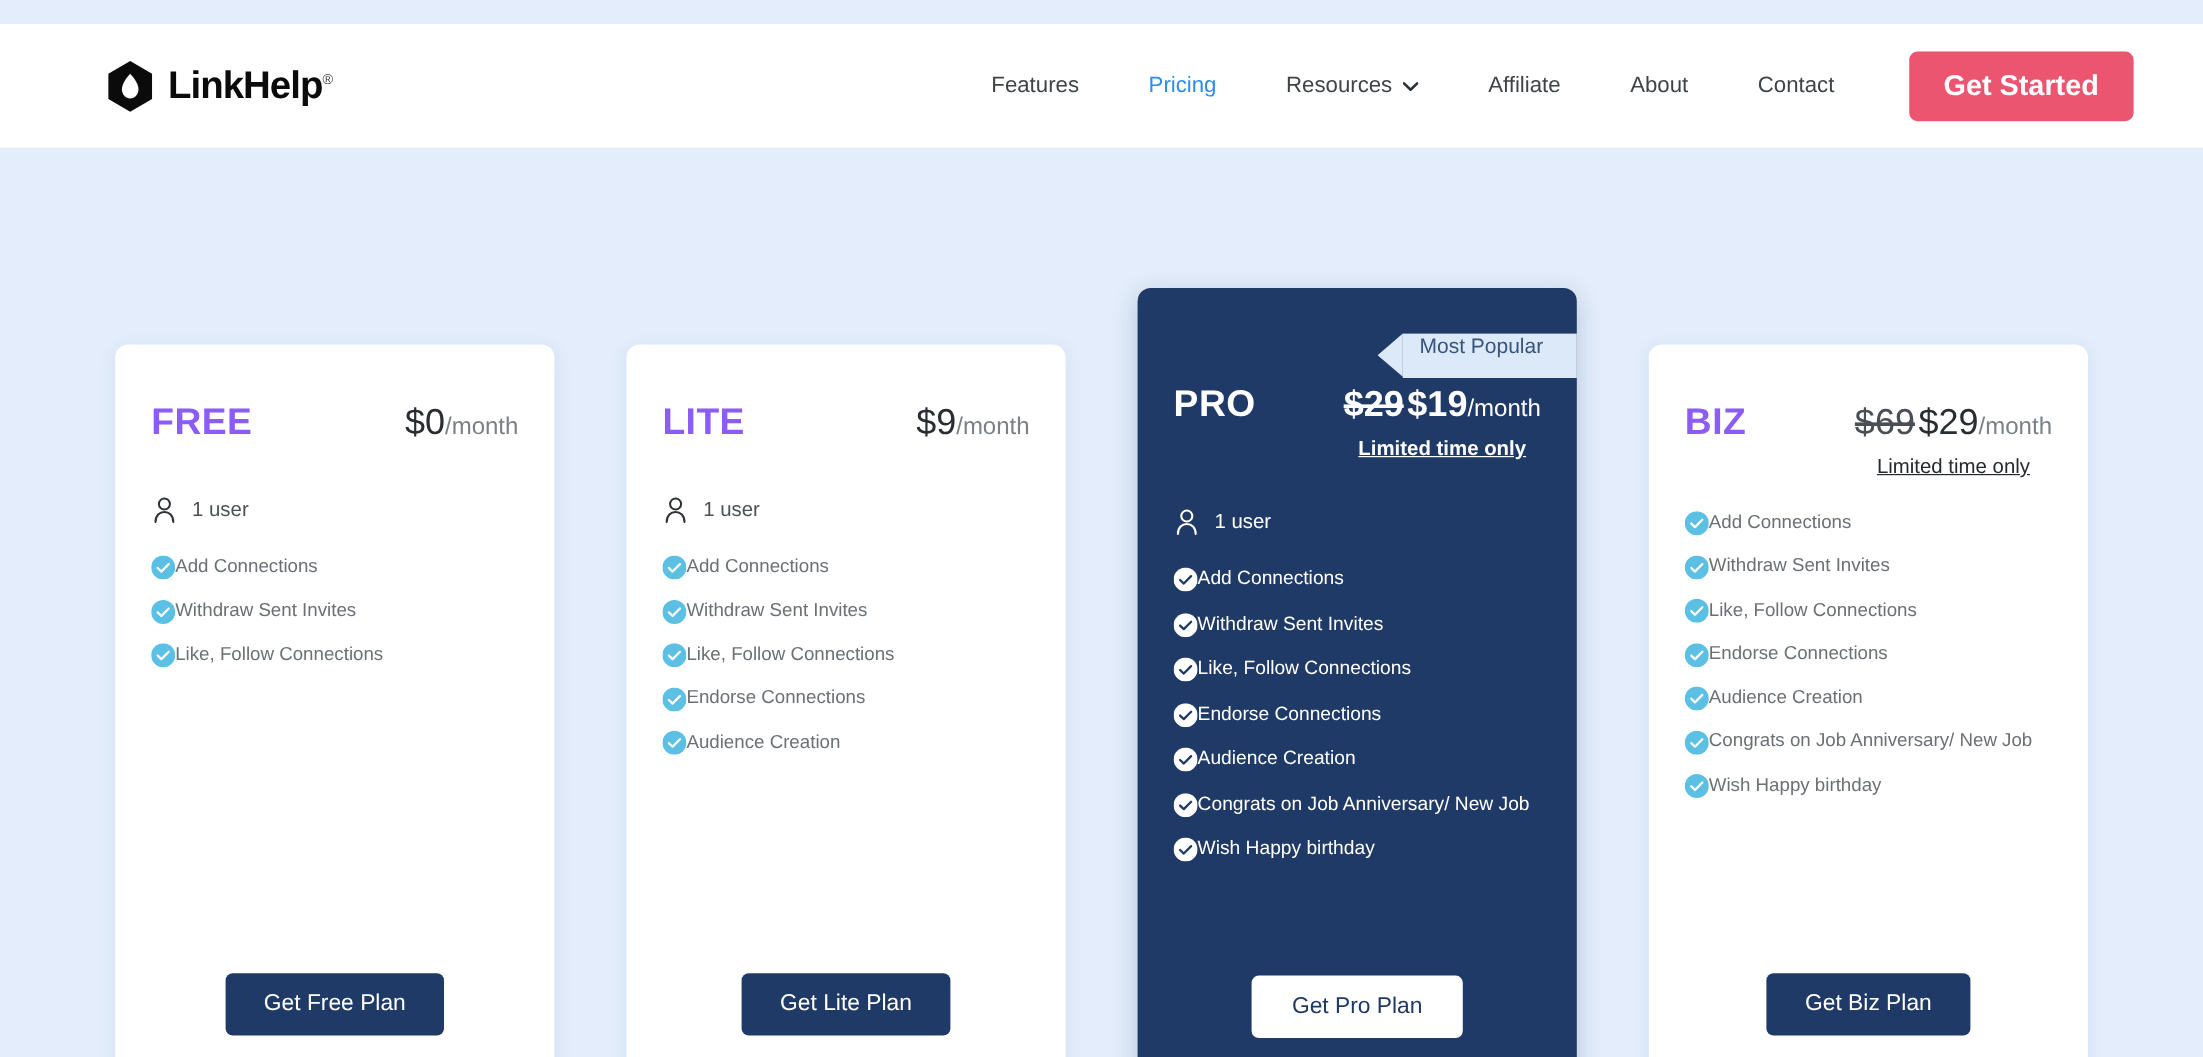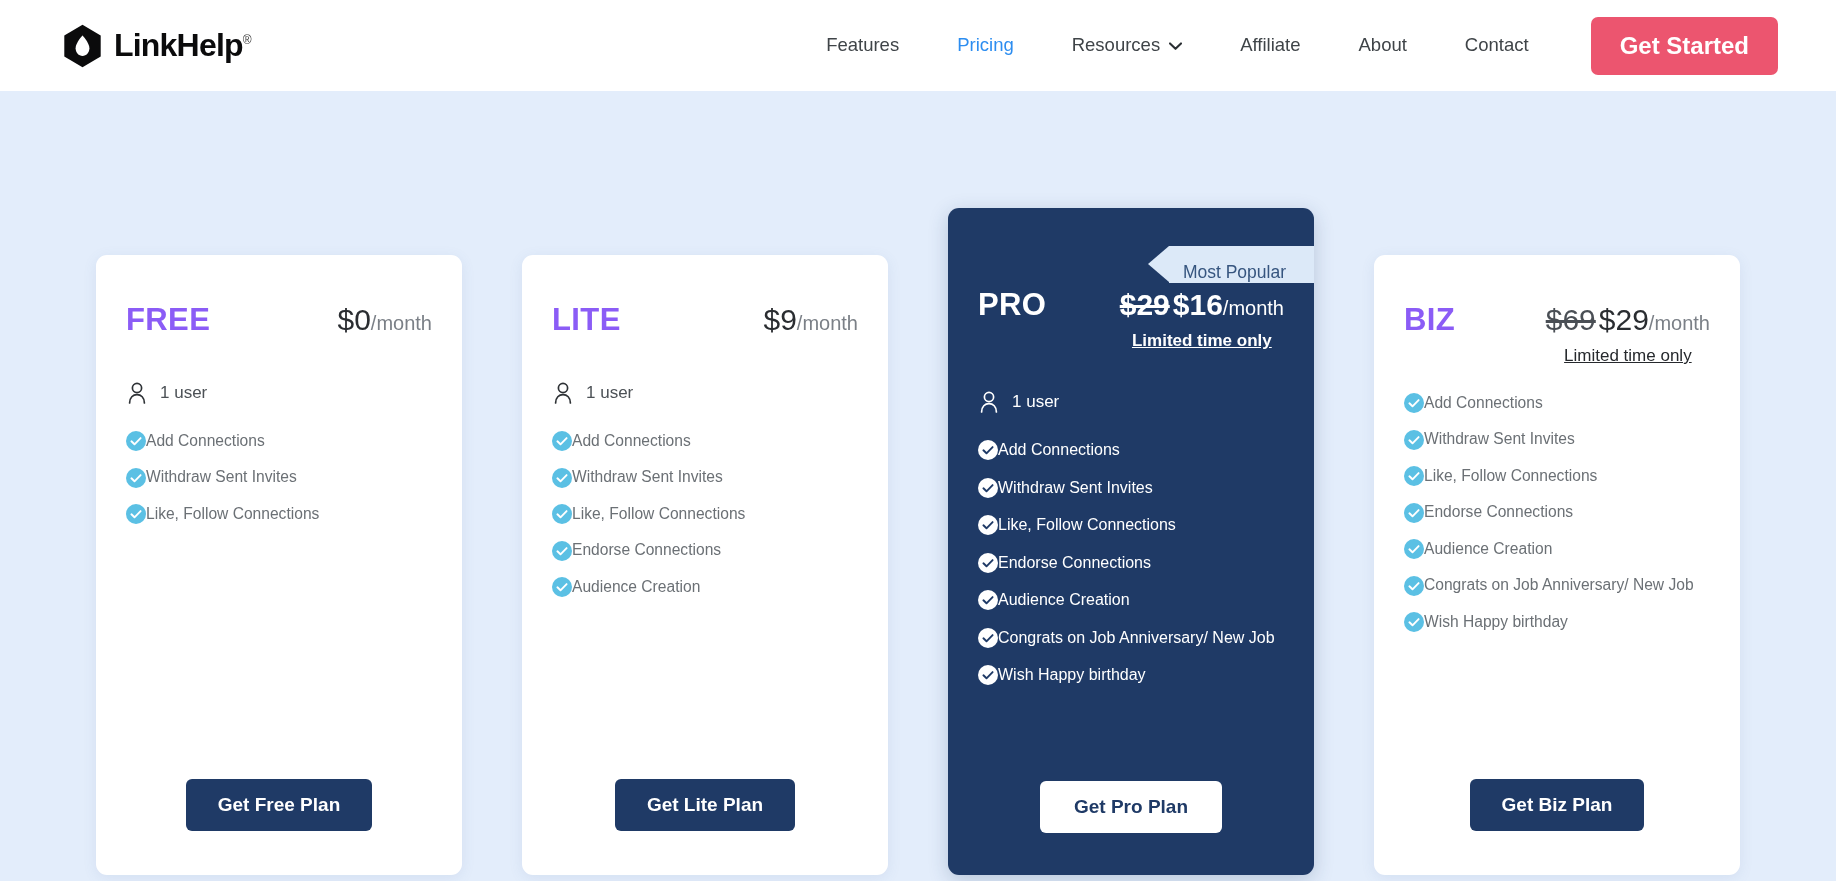--- a/index.html
+++ b/index.html
@@ -11,27 +11,28 @@
   }
 
   body {
     font-family: "Liberation Sans", sans-serif;
     background: #e3edfb;
     -webkit-font-smoothing: antialiased;
   }
 
   
   .header {
-    height: 91px;
+    height: 103px;
     background: #ffffff;
     display: flex;
     align-items: center;
-    padding: 0 58px 0 62px;
+    padding: 0 58px 0 88px;
     position: relative;
     z-index: 10;
+    margin-top: 20px;
   }
 
   .logo-wrap {
     display: flex;
     align-items: center;
     gap: 11px;
   }
   .logo-mark {
     width: 41px; height: 44px;
     flex: 0 0 auto;
@@ -133,21 +134,21 @@
     box-shadow: 0 5px 20px rgba(31, 58, 102, 0.22);
   }
 
   
   .ribbon {
     position: absolute;
     top: 38px;
     right: 0;
     height: 37px;
     display: flex;
-    align-items: flex-end;
+    align-items: flex-start;
     background: #dce9f8;
     padding: 0 28px 0 14px;
     border-top-left-radius: 0;
     font-size: 17.5px;
     color: #36557f;
     white-space: nowrap;
   }
   .ribbon::before {
     content: "";
     position: absolute;
@@ -255,21 +256,21 @@
     display: flex;
     justify-content: center;
   }
   .featured .card-cta-wrap { padding-bottom: 42px; }
   .card-cta {
     background: #1f3a66;
     color: #ffffff;
     border: none;
     border-radius: 6px;
     font-size: 19px;
-    font-weight: 700;
+    font-weight: 400;
     padding: 15px 32px;
     cursor: pointer;
     font-family: inherit;
     white-space: nowrap;
   }
   .featured .card-cta {
     background: #ffffff;
     color: #1f3a66;
     padding: 15px 34px;
   }
@@ -414,21 +415,21 @@
       </div>
     </section>
 
     <section class="card featured">
       <div class="ribbon">
         <span>Most Popular</span>
       </div>
       <div class="plan-head">
         <div class="plan-name">PRO</div>
         <div class="price-block">
-          <span class="price-old">$29</span><span class="price-now">$16</span><span class="price-per">/month</span>
+          <span class="price-old">$29</span><span class="price-now">$19</span><span class="price-per">/month</span>
           <span class="limited">Limited time only</span>
         </div>
       </div>
       <div class="users-row">
         <svg class="user-icon" viewBox="0 0 20 22">
           <circle cx="10" cy="6" r="4.6" fill="none" stroke="#ffffff" stroke-width="1.7"></circle>
           <path d="M2.6 21 C2.6 15.6 6.0 12.6 10 12.6 C14.0 12.6 17.4 15.6 17.4 21" fill="none" stroke="#ffffff" stroke-width="1.7" stroke-linecap="round"></path>
         </svg>
         <span class="users-text">1 user</span>
       </div>

